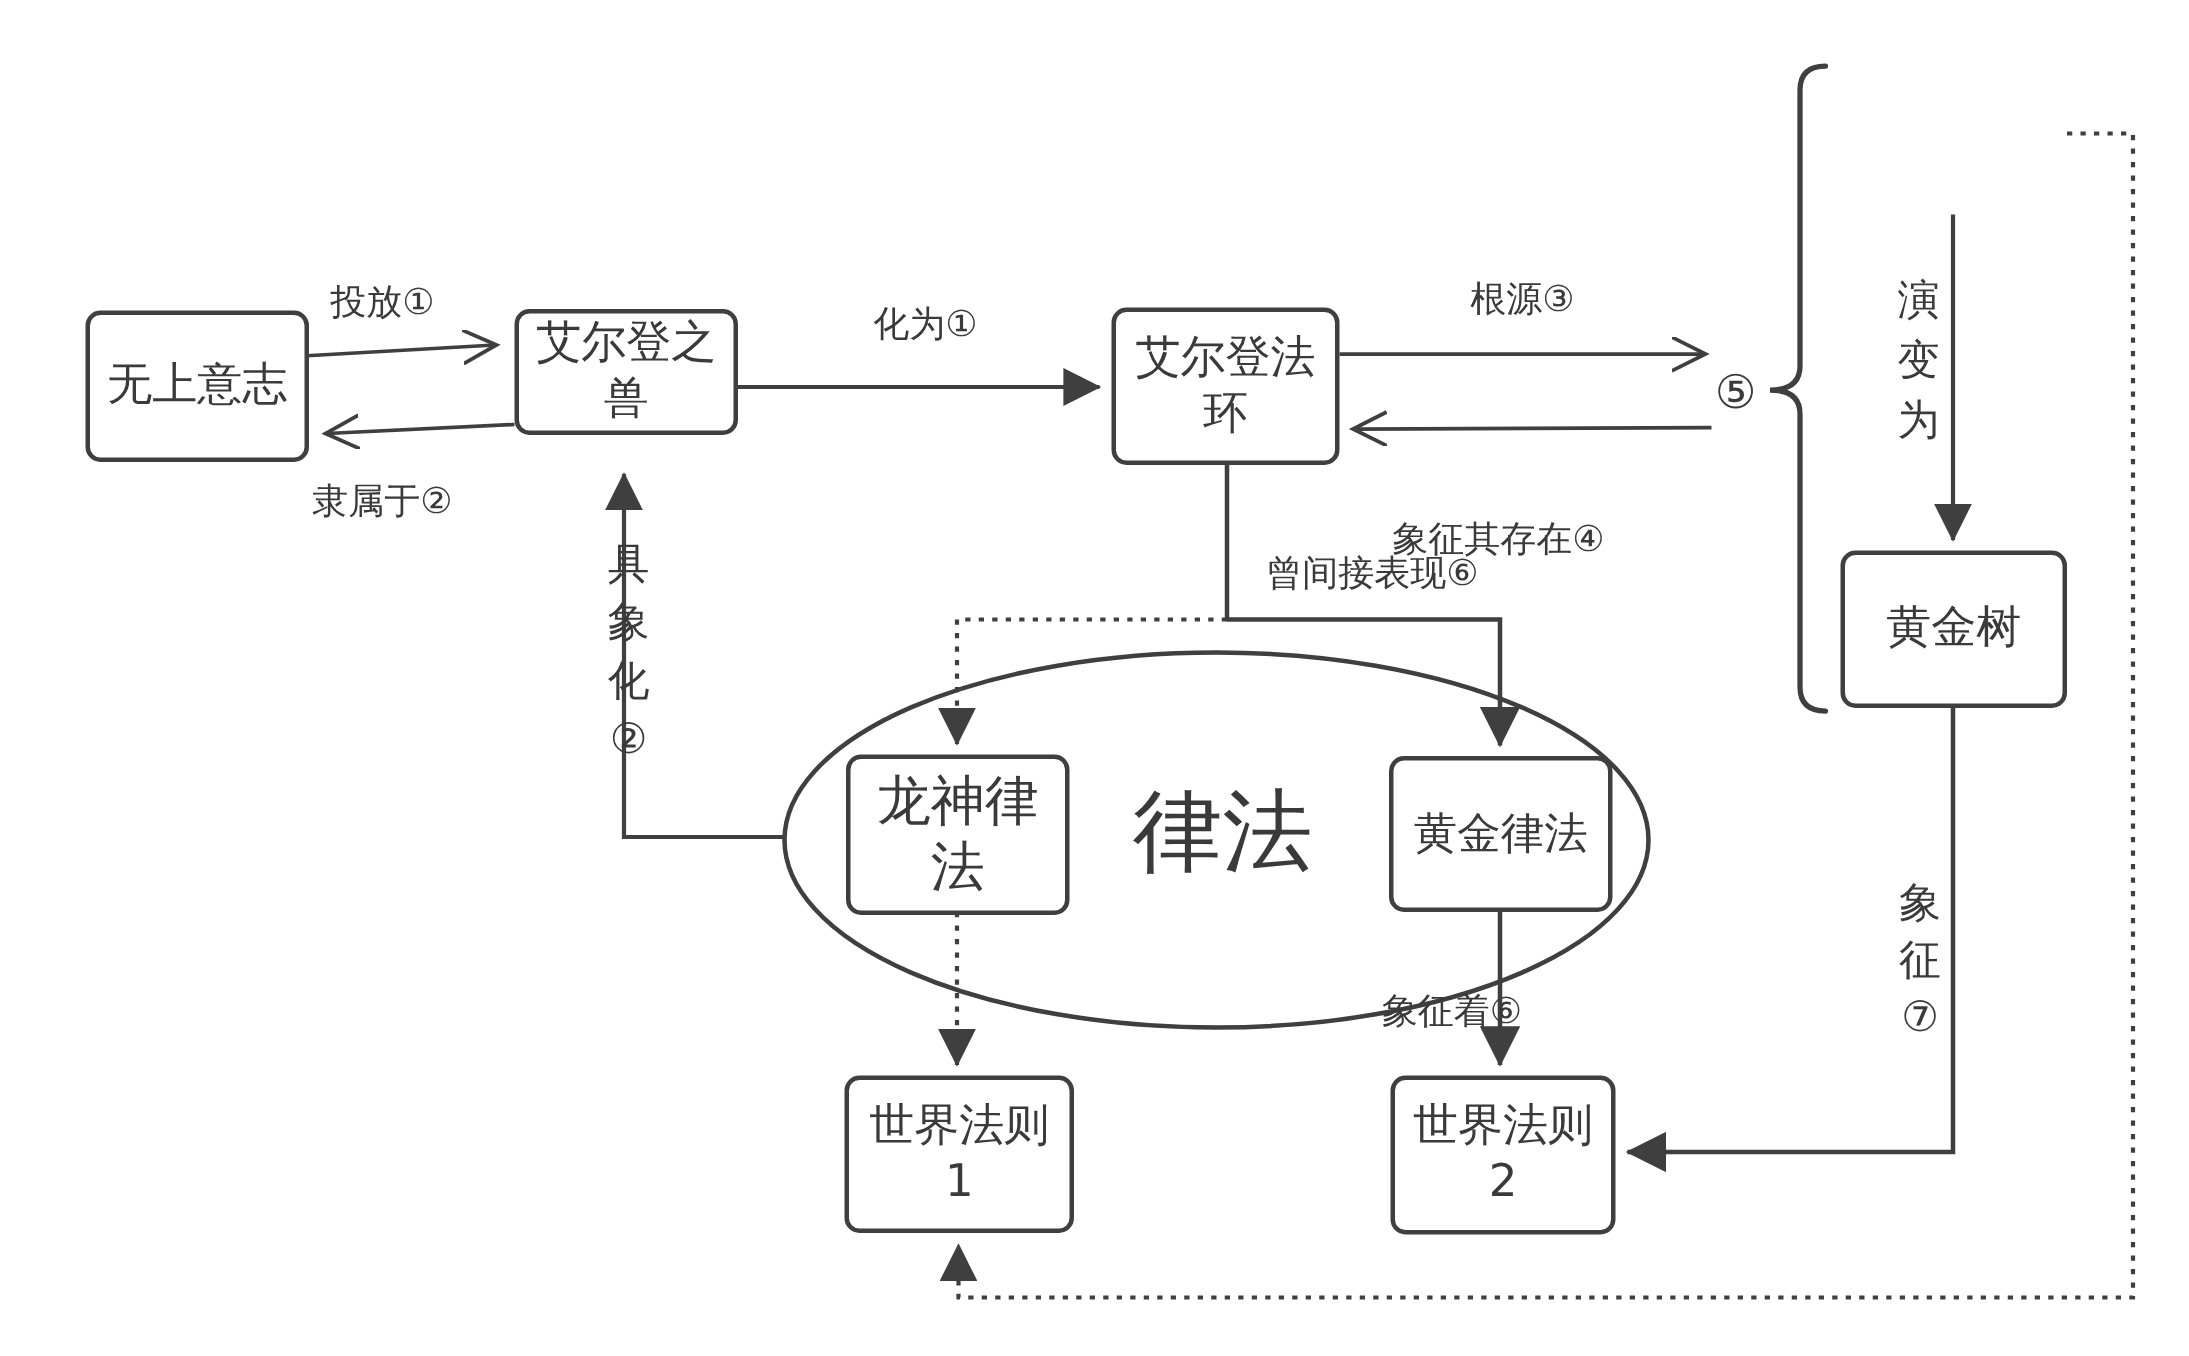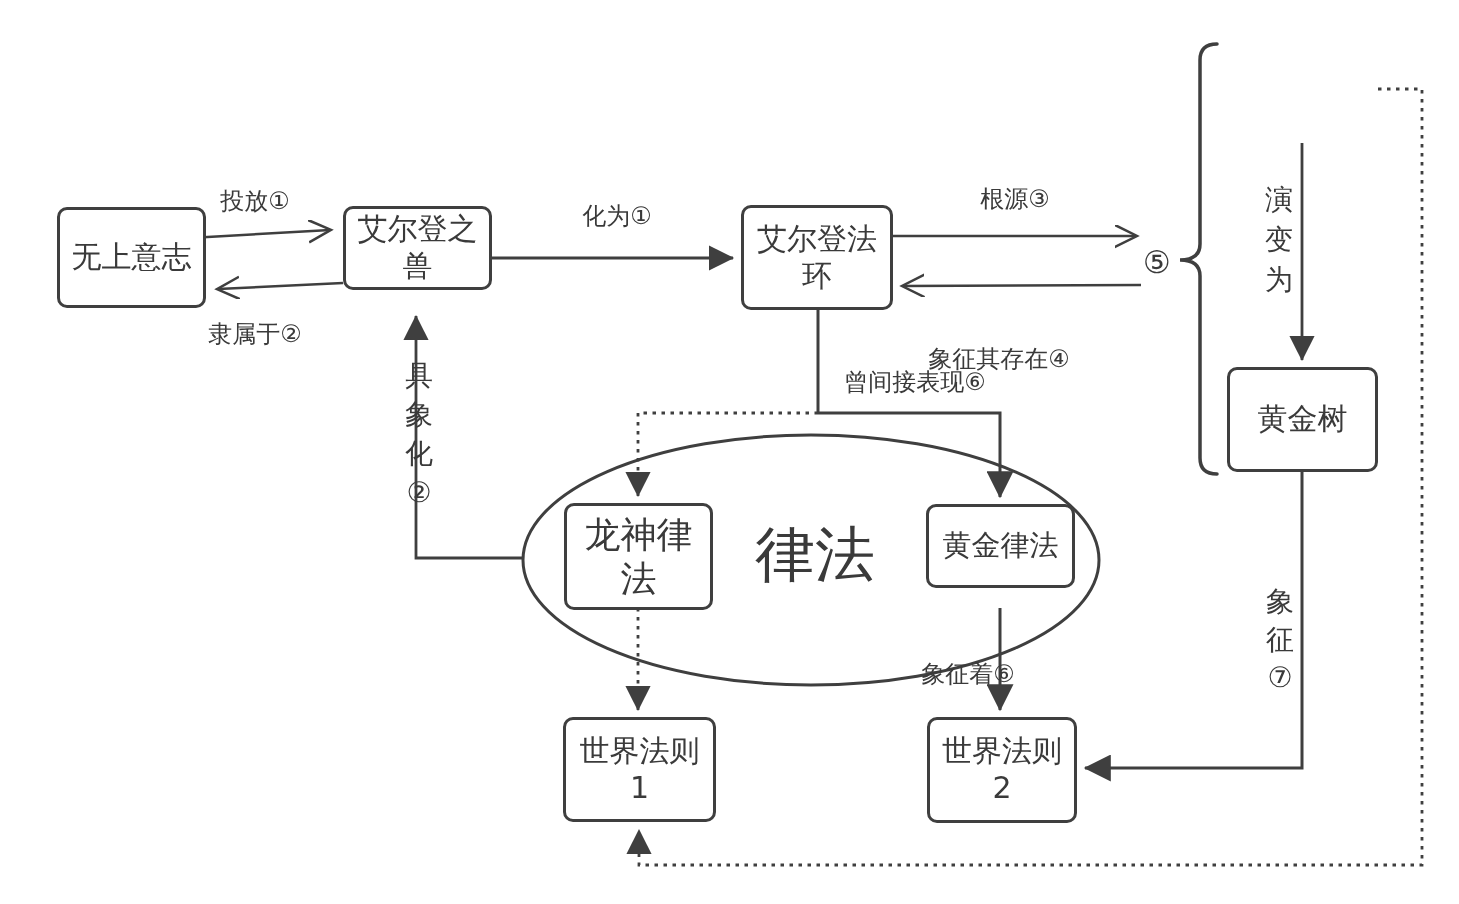--- a/index.html
+++ b/index.html
@@ -131,21 +131,21 @@
 
 
   <div class="node" style="left:1227px;top:367px;width:151px;height:105px;">
     <div>黄金树</div>
   </div>
 
   <div class="node" style="left:564px;top:503px;width:149px;height:107px;font-size:36px;">
     <div>龙神律法</div>
   </div>
 
-  <div class="node" style="left:926px;top:504px;width:149px;height:84px;font-size:29px;">
+  <div class="node" style="left:926px;top:504px;width:149px;height:104px;font-size:29px;">
     <div>黄金律法</div>
   </div>
 
   <div class="node" style="left:563px;top:717px;width:153px;height:105px;">
     <div>世界法则</div>
     <div>1</div>
   </div>
 
   <div class="node" style="left:927px;top:717px;width:150px;height:106px;">
     <div>世界法则</div>

